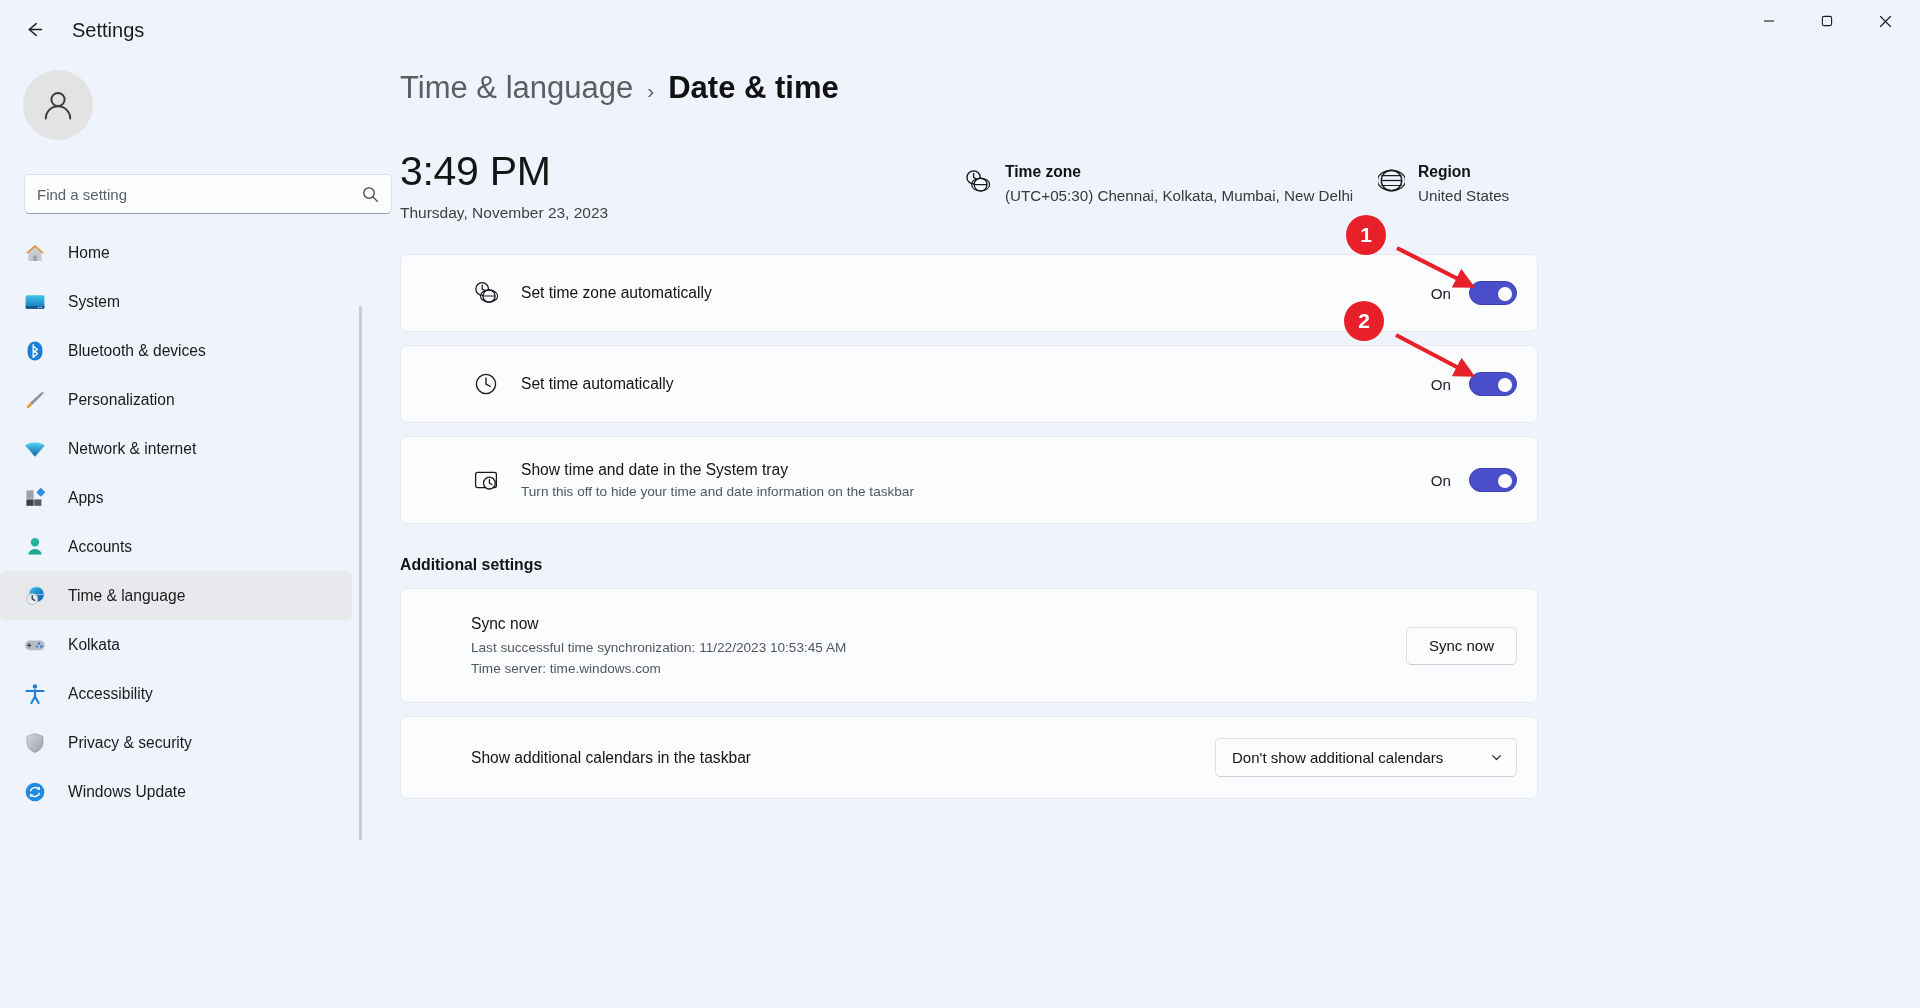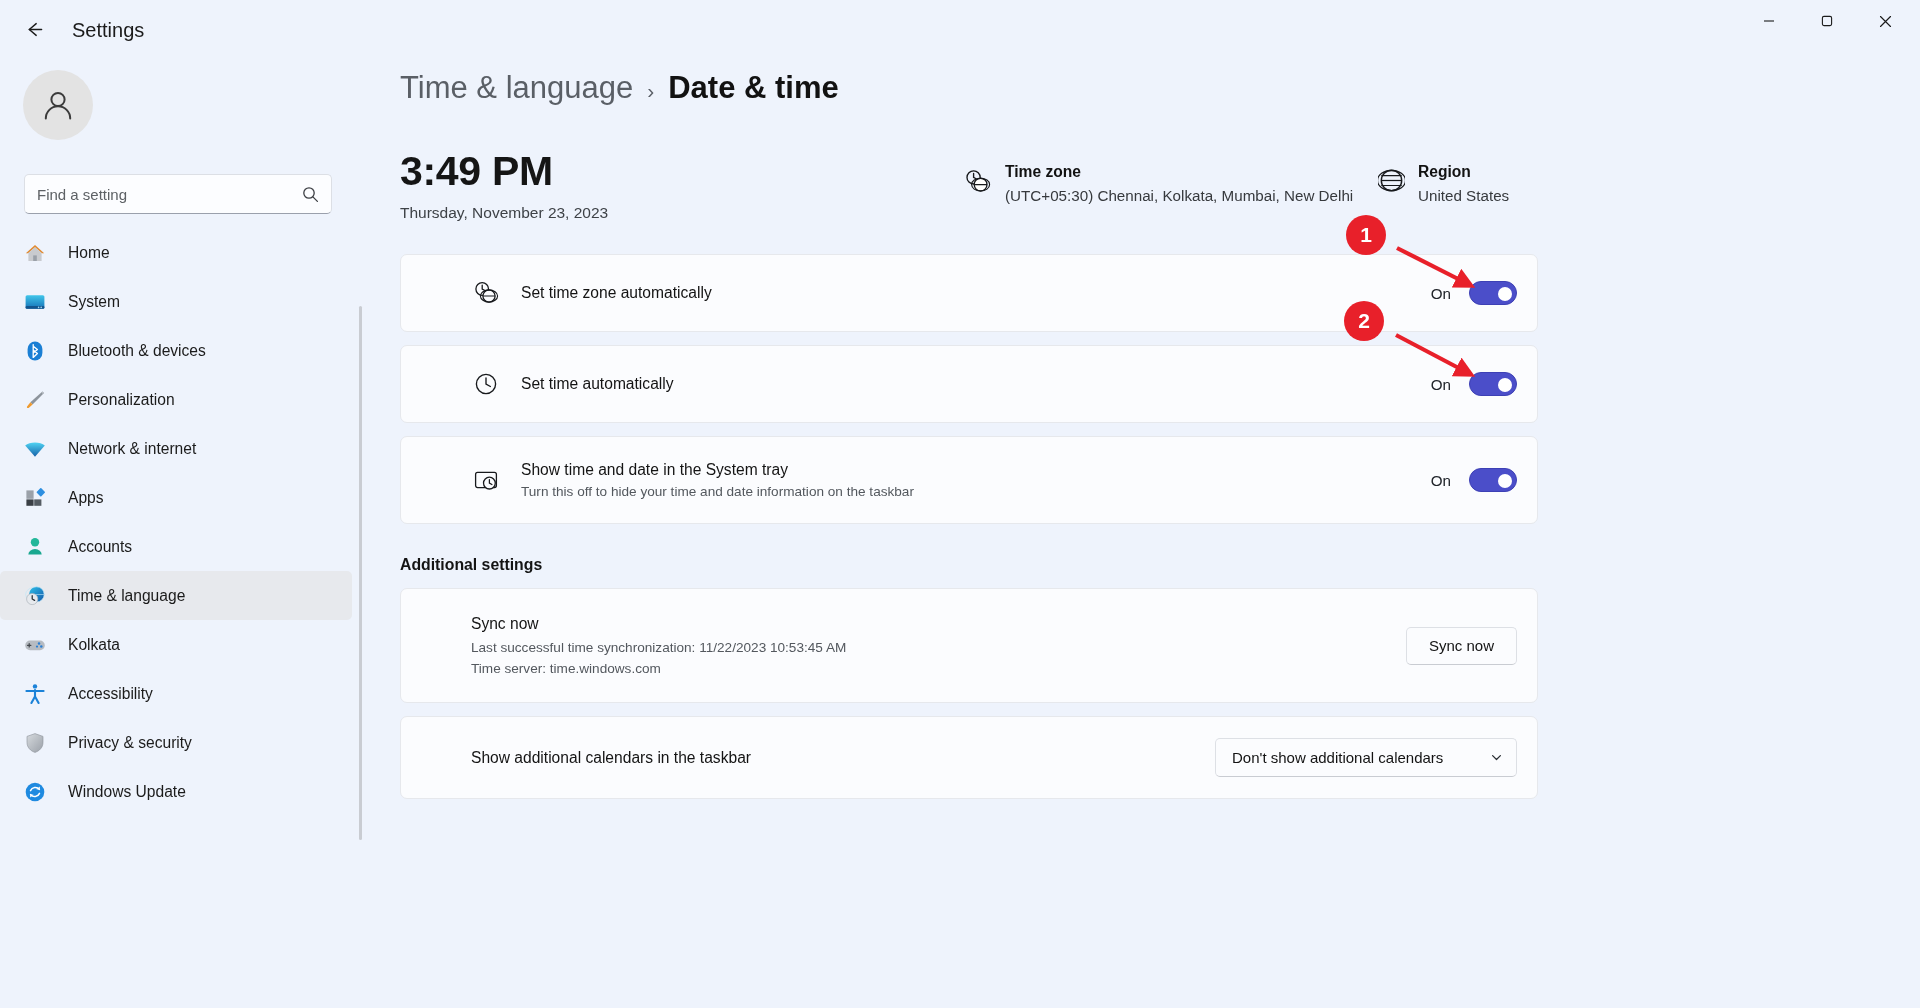--- a/index.html
+++ b/index.html
@@ -27,21 +27,21 @@
   .wc-min { right:122px; } .wc-max { right:64px; } .wc-close { right:6px; }
   .wc svg { display:block; }
 
   
   .sidebar { position:absolute; left:0; top:58px; width:378px; height:950px; }
   .avatar {
     position:absolute; left:23px; top:12px; width:70px; height:70px; border-radius:50%;
     background:#e3e3e3; display:flex; align-items:center; justify-content:center;
   }
   .search-wrap {
-    position:absolute; left:24px; top:116px; width:308px; height:40px;
+    position:absolute; left:24px; top:116px; width:368px; height:40px;
     background:#fcfdff; border:1px solid #dcdfe5; border-bottom:1.6px solid #9aa0ac;
     border-radius:5px; display:flex; align-items:center; padding:0 12px;
   }
   .search-wrap input {
     flex:1; border:none; outline:none; background:transparent;
     font-family:"Liberation Sans", sans-serif; font-size:15px; color:#3a3a3a;
   }
   .search-wrap input::placeholder { color:#5d6165; }
   .nav { position:absolute; left:0; top:170px; width:352px; }
   .nav-item {
@@ -63,21 +63,21 @@
   }
 
   
   .main { position:absolute; left:378px; top:58px; width:1542px; height:950px; }
   .breadcrumb { position:absolute; left:22px; top:12px; display:flex; align-items:baseline; }
   .bc-parent { font-size:31px; color:#5a5f66; }
   .bc-sep { font-size:21px; color:#5a5f66; margin:0 14px; }
   .bc-current { font-size:31px; color:#121212; font-weight:600; }
 
   .clock { position:absolute; left:22px; top:90px; }
-  .clock-time { font-size:41px; font-weight:700; color:#151515; letter-spacing:-0.3px; }
+  .clock-time { font-size:41px; font-weight:400; color:#151515; letter-spacing:-0.3px; }
   .clock-date { font-size:15.5px; color:#3e4247; margin-top:9px; }
 
   .tz-block { position:absolute; left:586px; top:105px; display:flex; align-items:flex-start; }
   .tz-ico { margin-right:14px; margin-top:5px; }
   .tz-title { font-size:15.6px; font-weight:600; color:#121212; }
   .tz-value { font-size:15.2px; color:#36393d; margin-top:6px; white-space:nowrap; }
 
   .region-block { position:absolute; left:1000px; top:105px; display:flex; align-items:flex-start; }
   .region-ico { margin-right:13px; margin-top:4px; }
   .region-title { font-size:15.6px; font-weight:700; color:#121212; }

